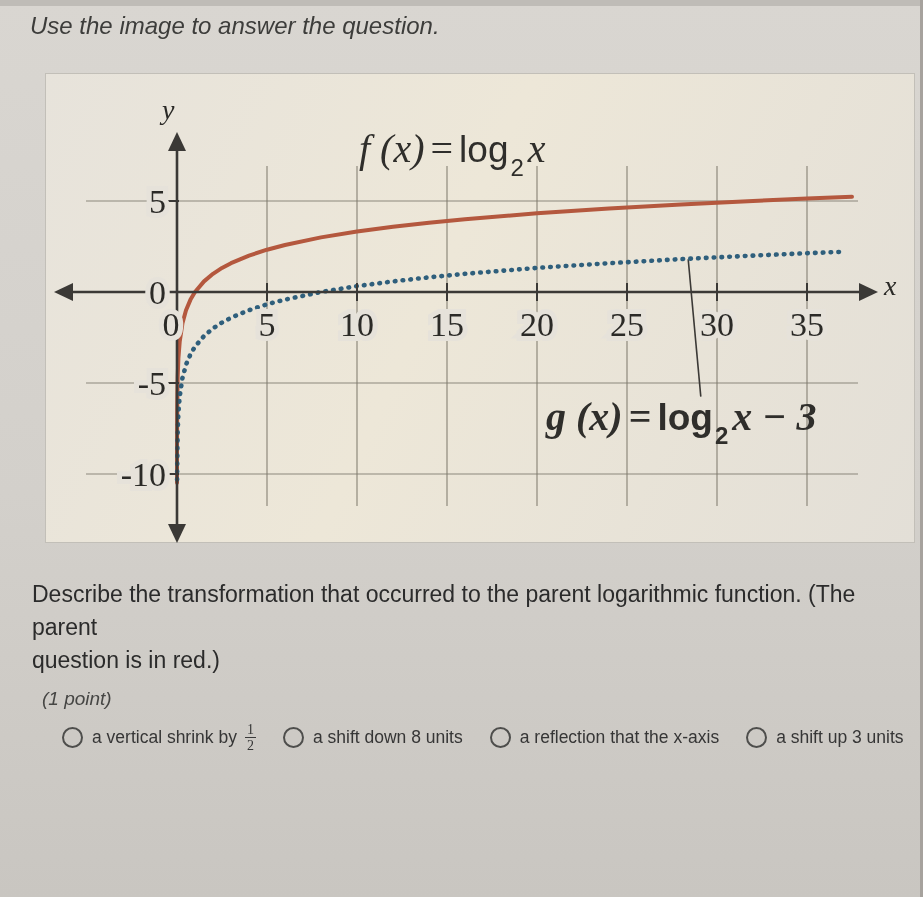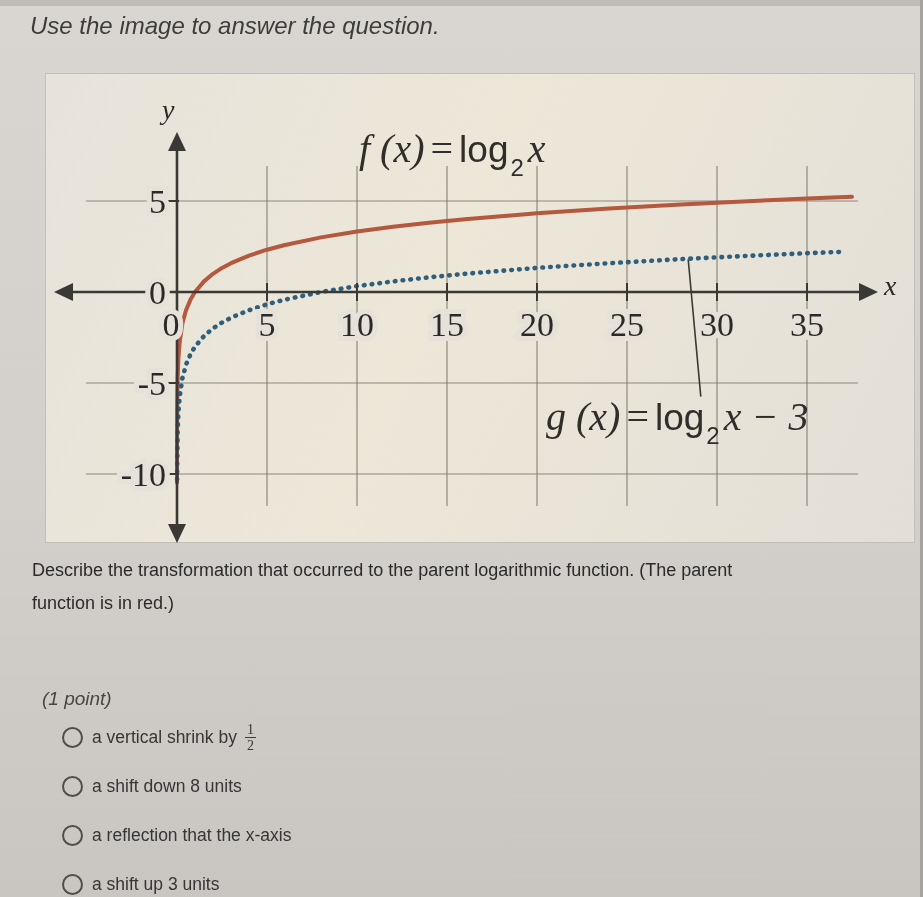--- a/index.html
+++ b/index.html
@@ -31,27 +31,27 @@
 
   .fn-label{
     position:absolute;font-size:40px;color:#2f2e2b;line-height:1;white-space:nowrap;text-align:center;
   }
   .fn-label .it{font-family:"Liberation Serif",serif;font-style:italic;}
   .fn-label .eq{font-family:"Liberation Serif",serif;padding:0 6px;}
   .fn-label .log{font-family:"Liberation Sans",sans-serif;font-size:37px;}
   .fn-label sub{font-family:"Liberation Sans",sans-serif;font-size:24px;line-height:0;
     vertical-align:-14px;margin-left:2px;margin-right:4px;}
   .fn-label.f{left:313px;top:54px;}
-  .fn-label.g{left:500px;top:322px;}
+  .fn-label.g{left:500px;top:322px;font-weight:bold;}
 
-  .question{position:absolute;left:32px;top:554px;width:865px;font-size:18px;
+  .question{position:absolute;left:32px;top:578px;width:865px;font-size:23px;
     line-height:33px;color:#2b2b2b;}
   .points{position:absolute;left:42px;top:688px;font-size:19px;font-style:italic;color:#464644;}
 
-  .options{position:absolute;left:62px;top:726px;display:flex;flex-direction:column;gap:27px;}
+  .options{position:absolute;left:62px;top:726px;display:flex;flex-direction:row;gap:27px;}
   .opt{display:flex;align-items:center;height:22px;cursor:pointer;}
   .radio{width:21px;height:21px;border:2.5px solid #4e4e4c;border-radius:50%;
     box-sizing:border-box;background:transparent;flex:0 0 auto;}
   .opt-text{margin-left:9px;font-size:17.5px;color:#363636;}
   .fraction{display:inline-flex;flex-direction:column;align-items:center;margin-left:8px;
     font-family:"Liberation Serif",serif;font-size:14px;line-height:15px;color:#363636;
     transform:translateY(0px);}
   .fraction .den{border-top:1.4px solid #3a3a3a;padding:0 2px;}
   .fraction .num{padding:0 2px;}
 </style>
@@ -115,21 +115,21 @@
     <span class="it">f (x)</span><span class="eq">=</span><span class="log">log</span><sub>2</sub><span class="it">x</span>
   </div>
 
   <div class="fn-label g">
     <span class="it">g (x)</span><span class="eq">=</span><span class="log">log</span><sub>2</sub><span class="it">x − 3</span>
   </div>
 </div>
 
 <div class="question">
   <div>Describe the transformation that occurred to the parent logarithmic function. (The parent</div>
-  <div>function is in red.)</div>
+  <div>question is in red.)</div>
 </div>
 
 <div class="points">(1 point)</div>
 
 <div class="options">
   <div class="opt">
     <span class="radio"></span>
     <span class="opt-text">a vertical shrink by</span>
     <span class="fraction">
       <span class="num">1</span>

